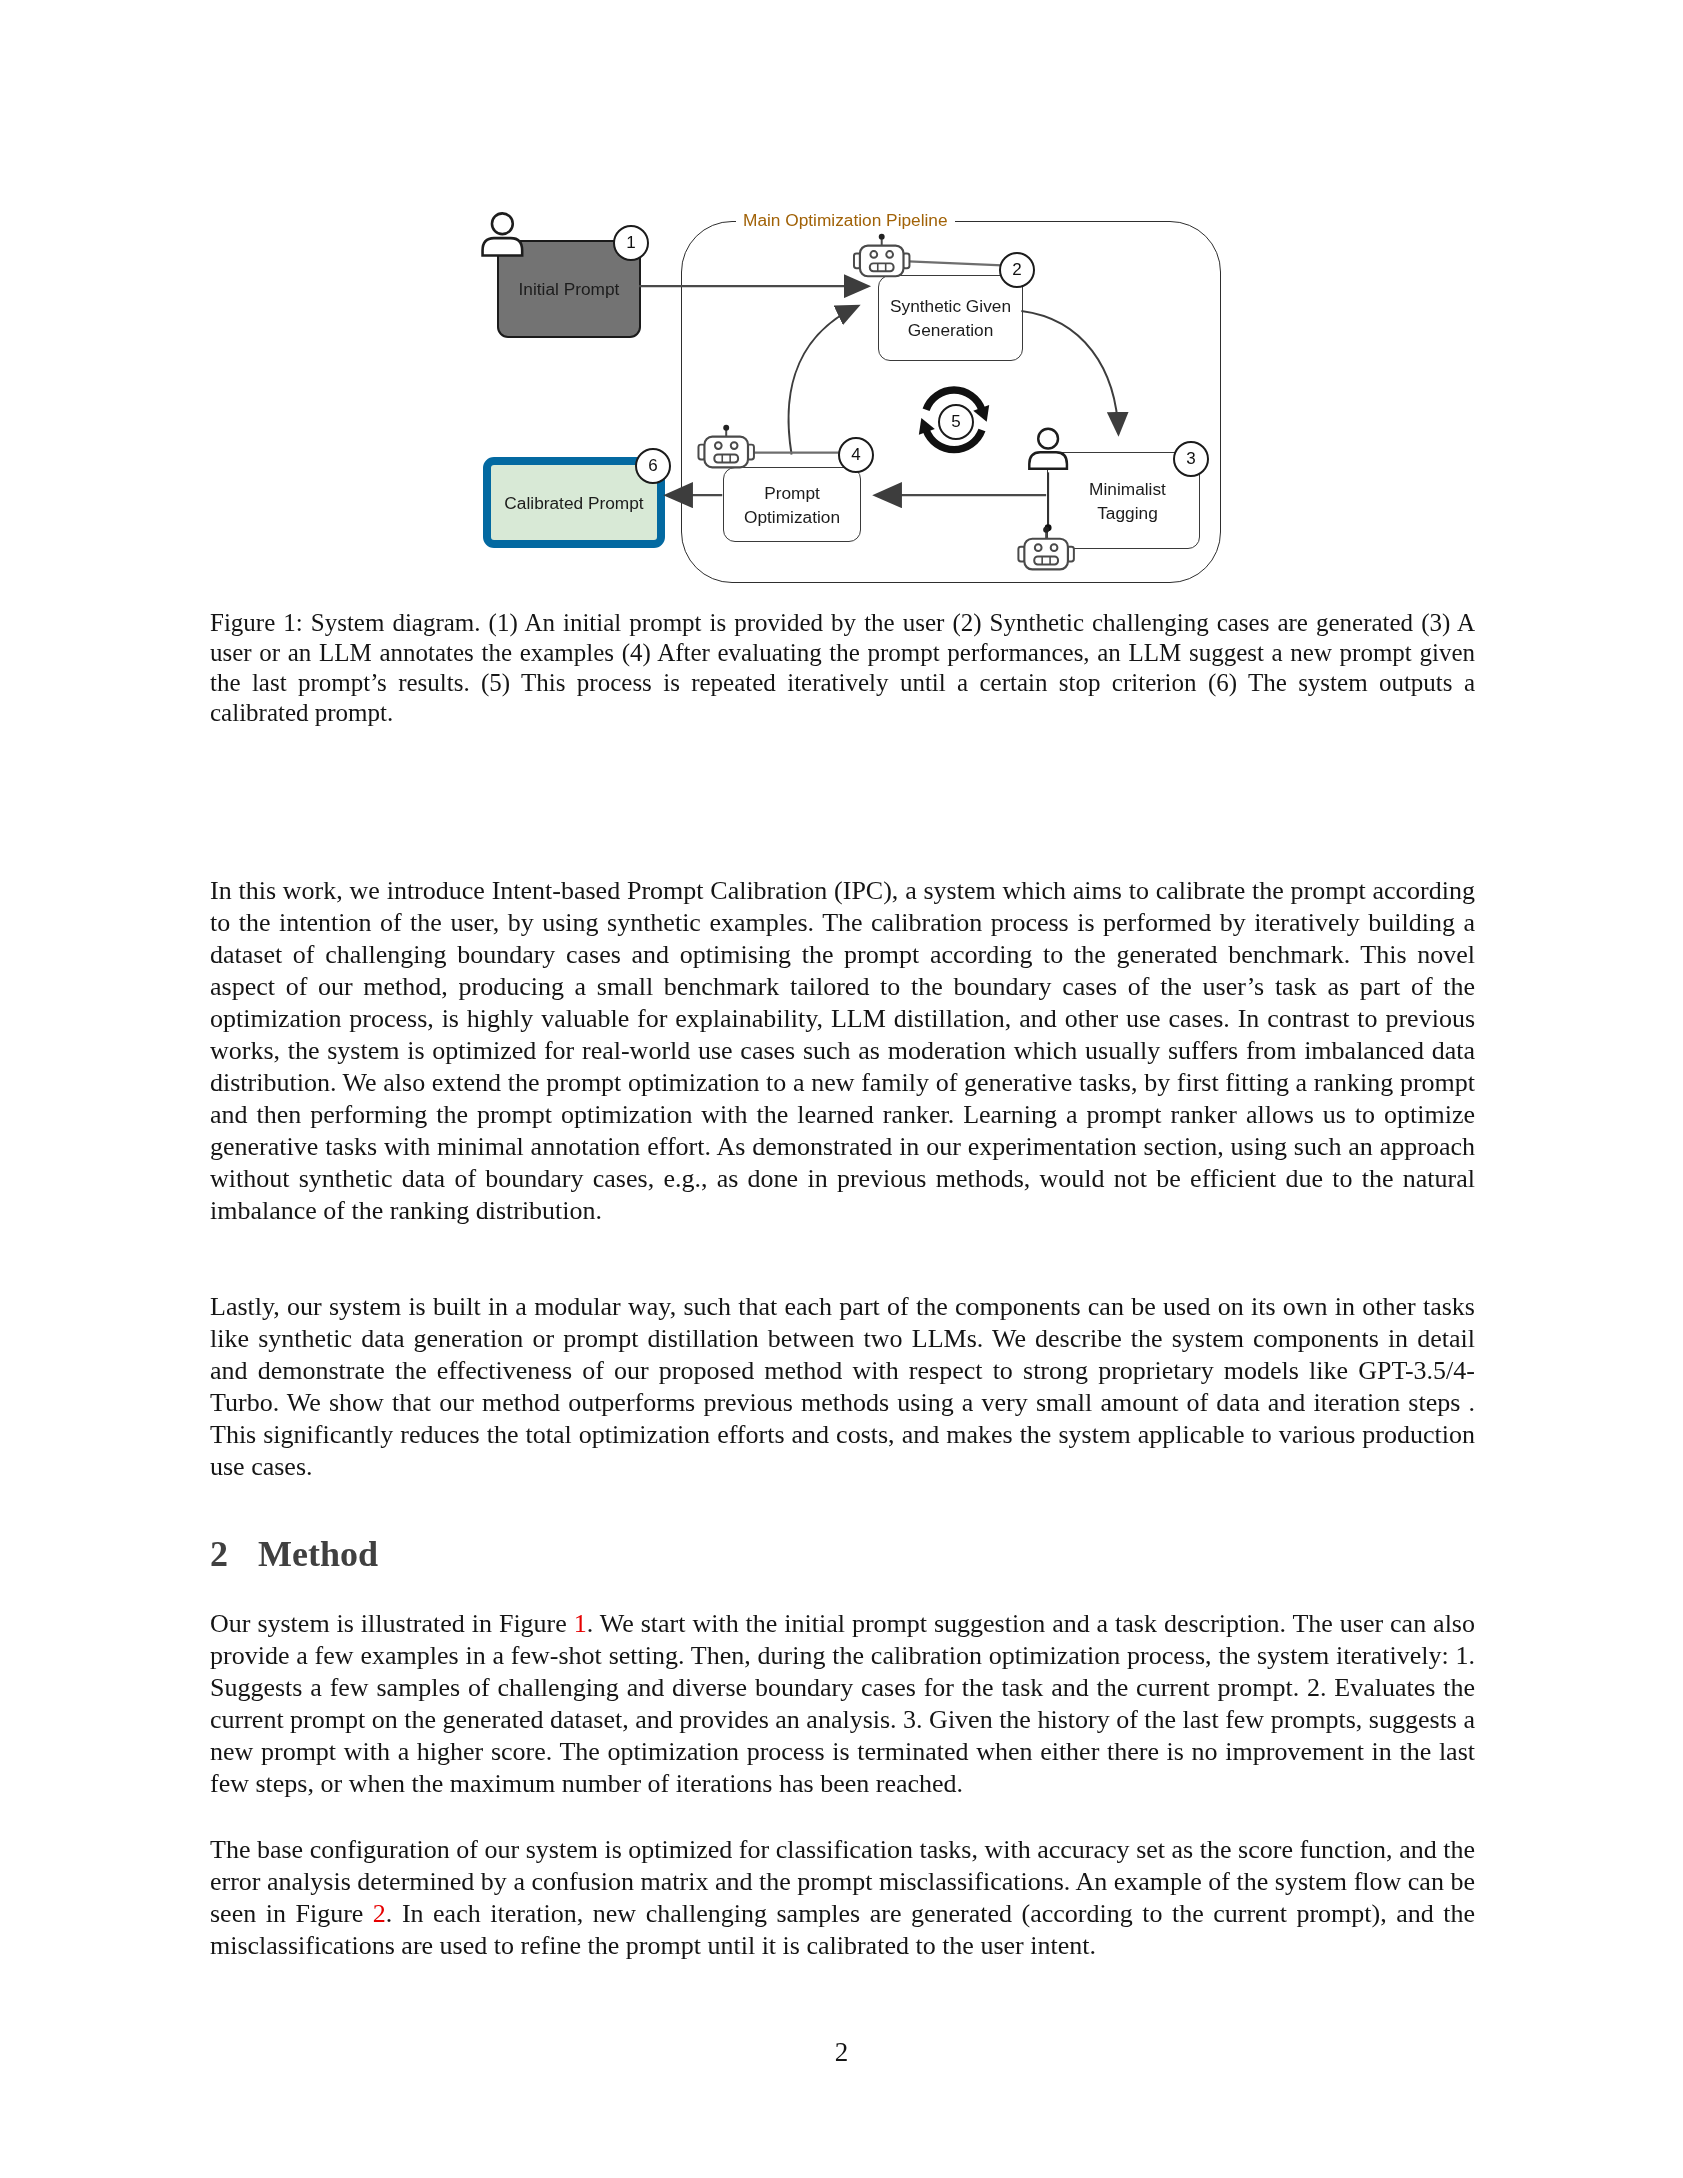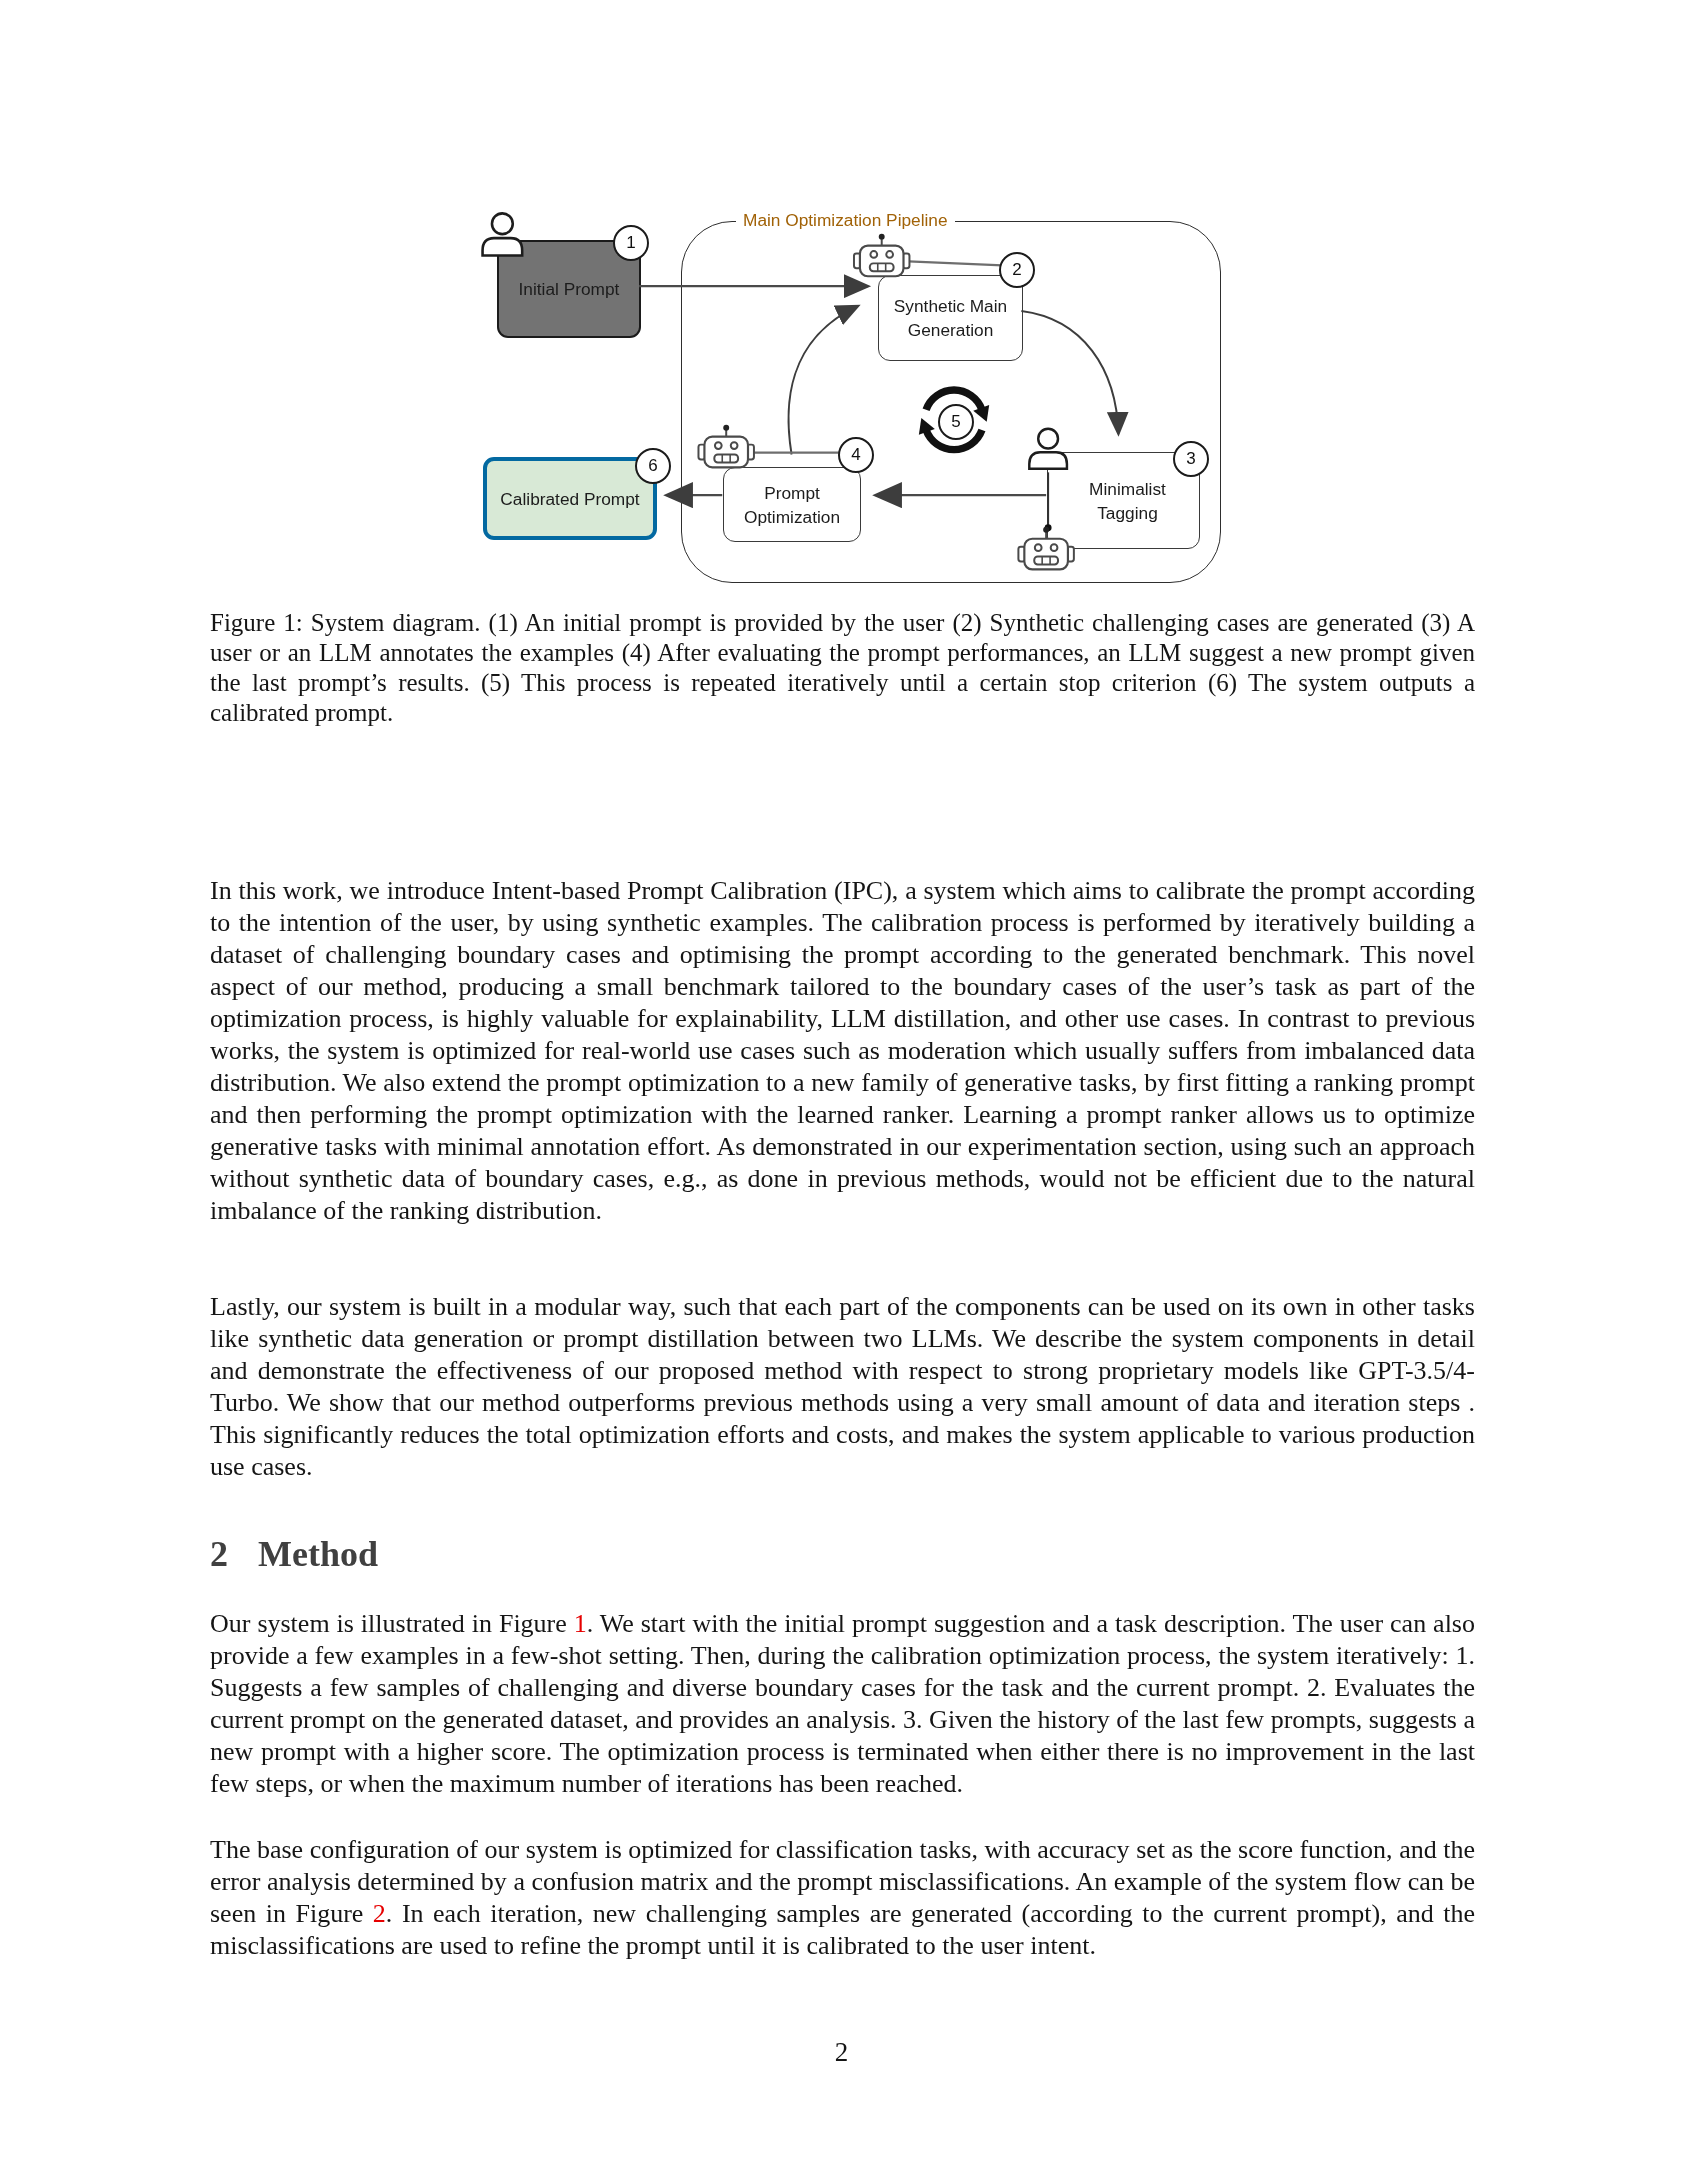--- a/index.html
+++ b/index.html
@@ -10,21 +10,21 @@
   .pipeline{position:absolute;left:681px;top:221px;width:538px;height:360px;
             border:1.7px solid #2e2e2e;border-radius:51px;background:#ffffff;z-index:1;}
   .pipeline-label{position:absolute;left:736px;top:207px;height:26px;line-height:26px;
                   background:#ffffff;padding:0 7px;z-index:5;
                   font-family:"Liberation Sans",sans-serif;font-size:17.3px;color:#a16207;}
   .dg-svg{position:absolute;left:436px;top:198px;width:832px;height:416px;z-index:4;pointer-events:none;}
   .dbox{position:absolute;display:flex;flex-direction:column;align-items:center;justify-content:center;
         text-align:center;font-family:"Liberation Sans",sans-serif;font-size:17.3px;line-height:24px;
         color:#1c1c1c;background:#ffffff;border:1.6px solid #3a3a3a;border-radius:12px;z-index:3;}
   .dbox.initial{left:497px;top:240px;width:140px;height:94px;background:#737373;border:2px solid #1b1b1b;border-radius:11px;}
-  .dbox.calibrated{left:483px;top:457px;width:166px;height:75px;background:#d8e9d6;border:4px solid #0369a1;border-radius:11px;}
+  .dbox.calibrated{left:483px;top:457px;width:166px;height:75px;background:#d8e9d6;border:8px solid #0369a1;border-radius:11px;}
   .dbox.sdg{left:878px;top:275px;width:143px;height:84px;}
   .dbox.mt{left:1047px;top:452px;width:143px;height:95px;padding-left:8px;}
   .dbox.po{left:723px;top:467px;width:136px;height:73px;}
   .numcircle{position:absolute;width:32px;height:32px;border-radius:50%;background:#ffffff;
              border:2px solid #1b1b1b;z-index:6;display:flex;align-items:center;justify-content:center;
              font-family:"Liberation Sans",sans-serif;font-size:17px;color:#111;}
   .c1{left:613px;top:225px;} .c2{left:999px;top:252px;} .c3{left:1173px;top:441px;}
   .c4{left:838px;top:437px;} .c5{left:938px;top:404px;z-index:6;} .c6{left:635px;top:448px;}
 
   
@@ -100,21 +100,21 @@
         <use href="#robot"></use>
       </g>
   </svg>
 
   <div class="pipeline-label">Main Optimization Pipeline</div>
 
   <div class="dbox initial">
     <span>Initial Prompt</span>
   </div>
   <div class="dbox sdg">
-    <span>Synthetic Main</span>
+    <span>Synthetic Given</span>
     <span>Generation</span>
   </div>
   <div class="dbox mt">
     <span>Minimalist</span>
     <span>Tagging</span>
   </div>
   <div class="dbox po">
     <span>Prompt</span>
     <span>Optimization</span>
   </div>

